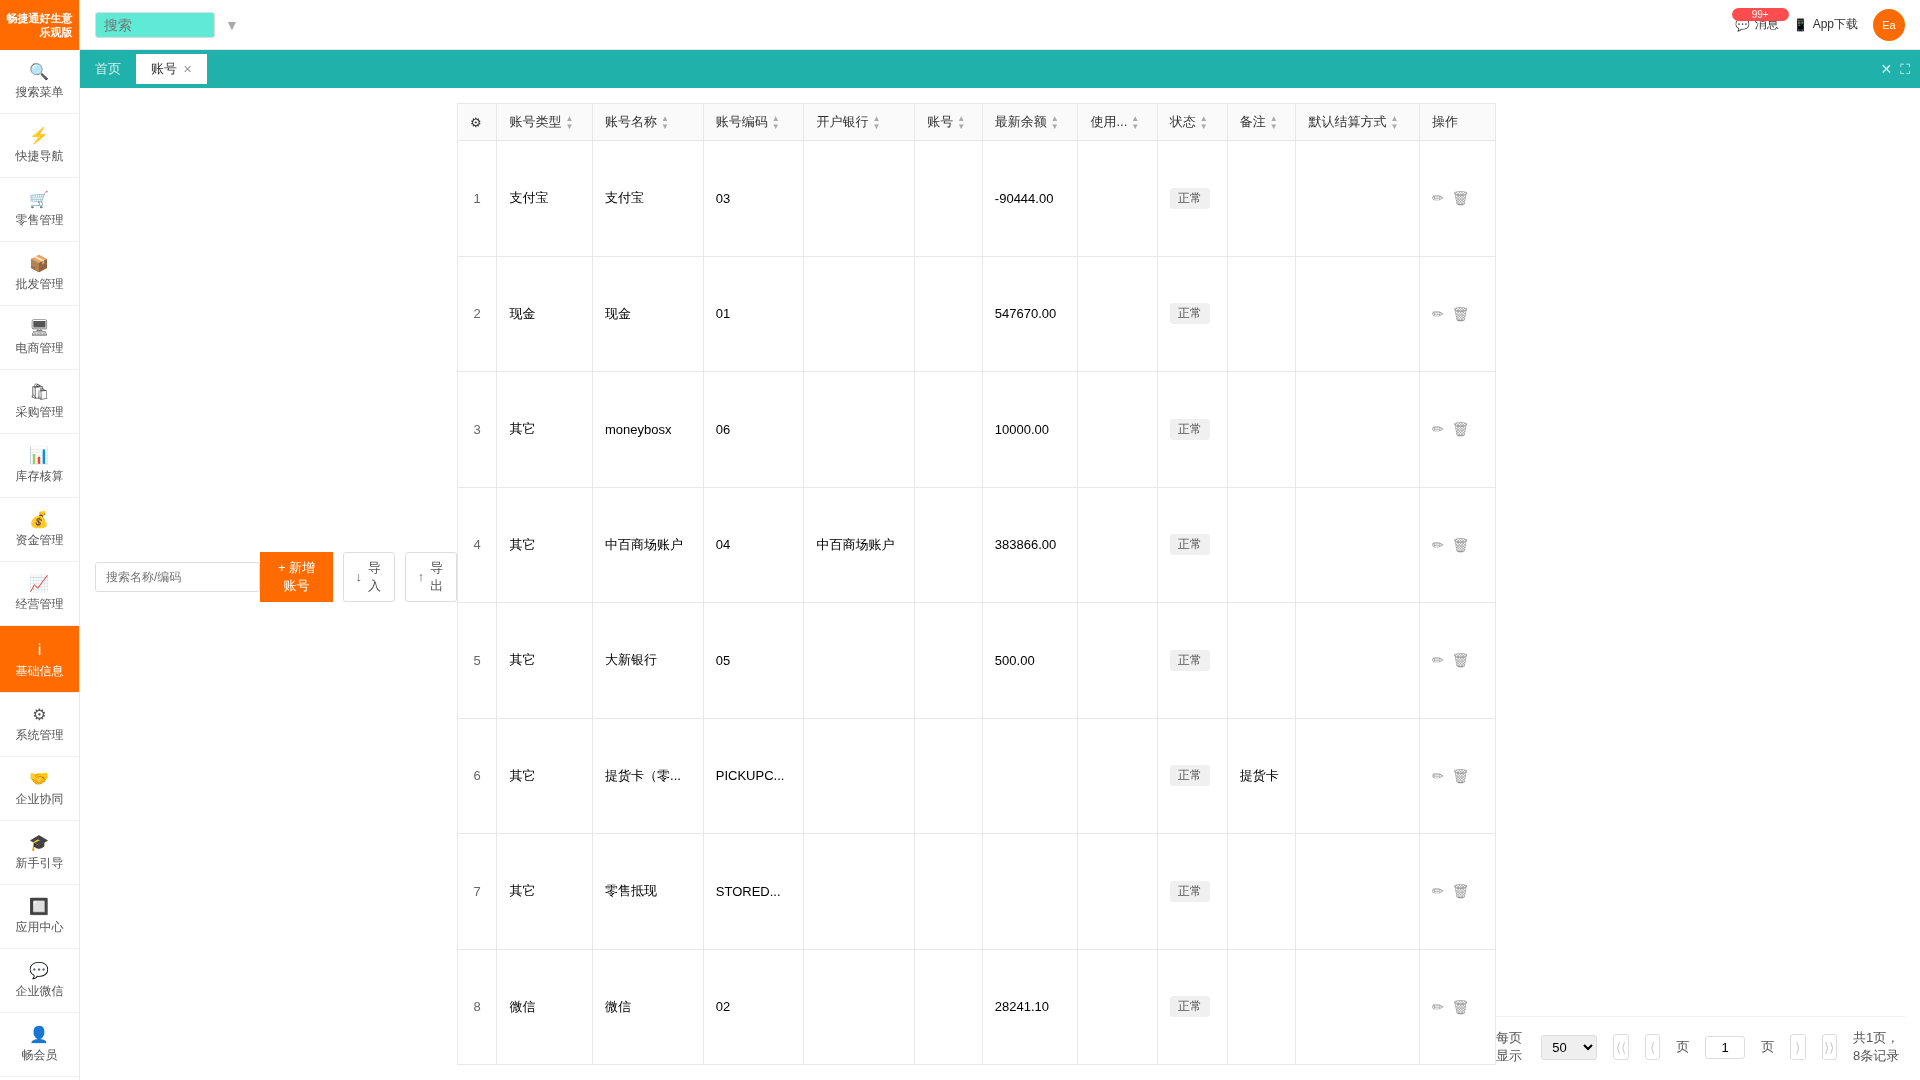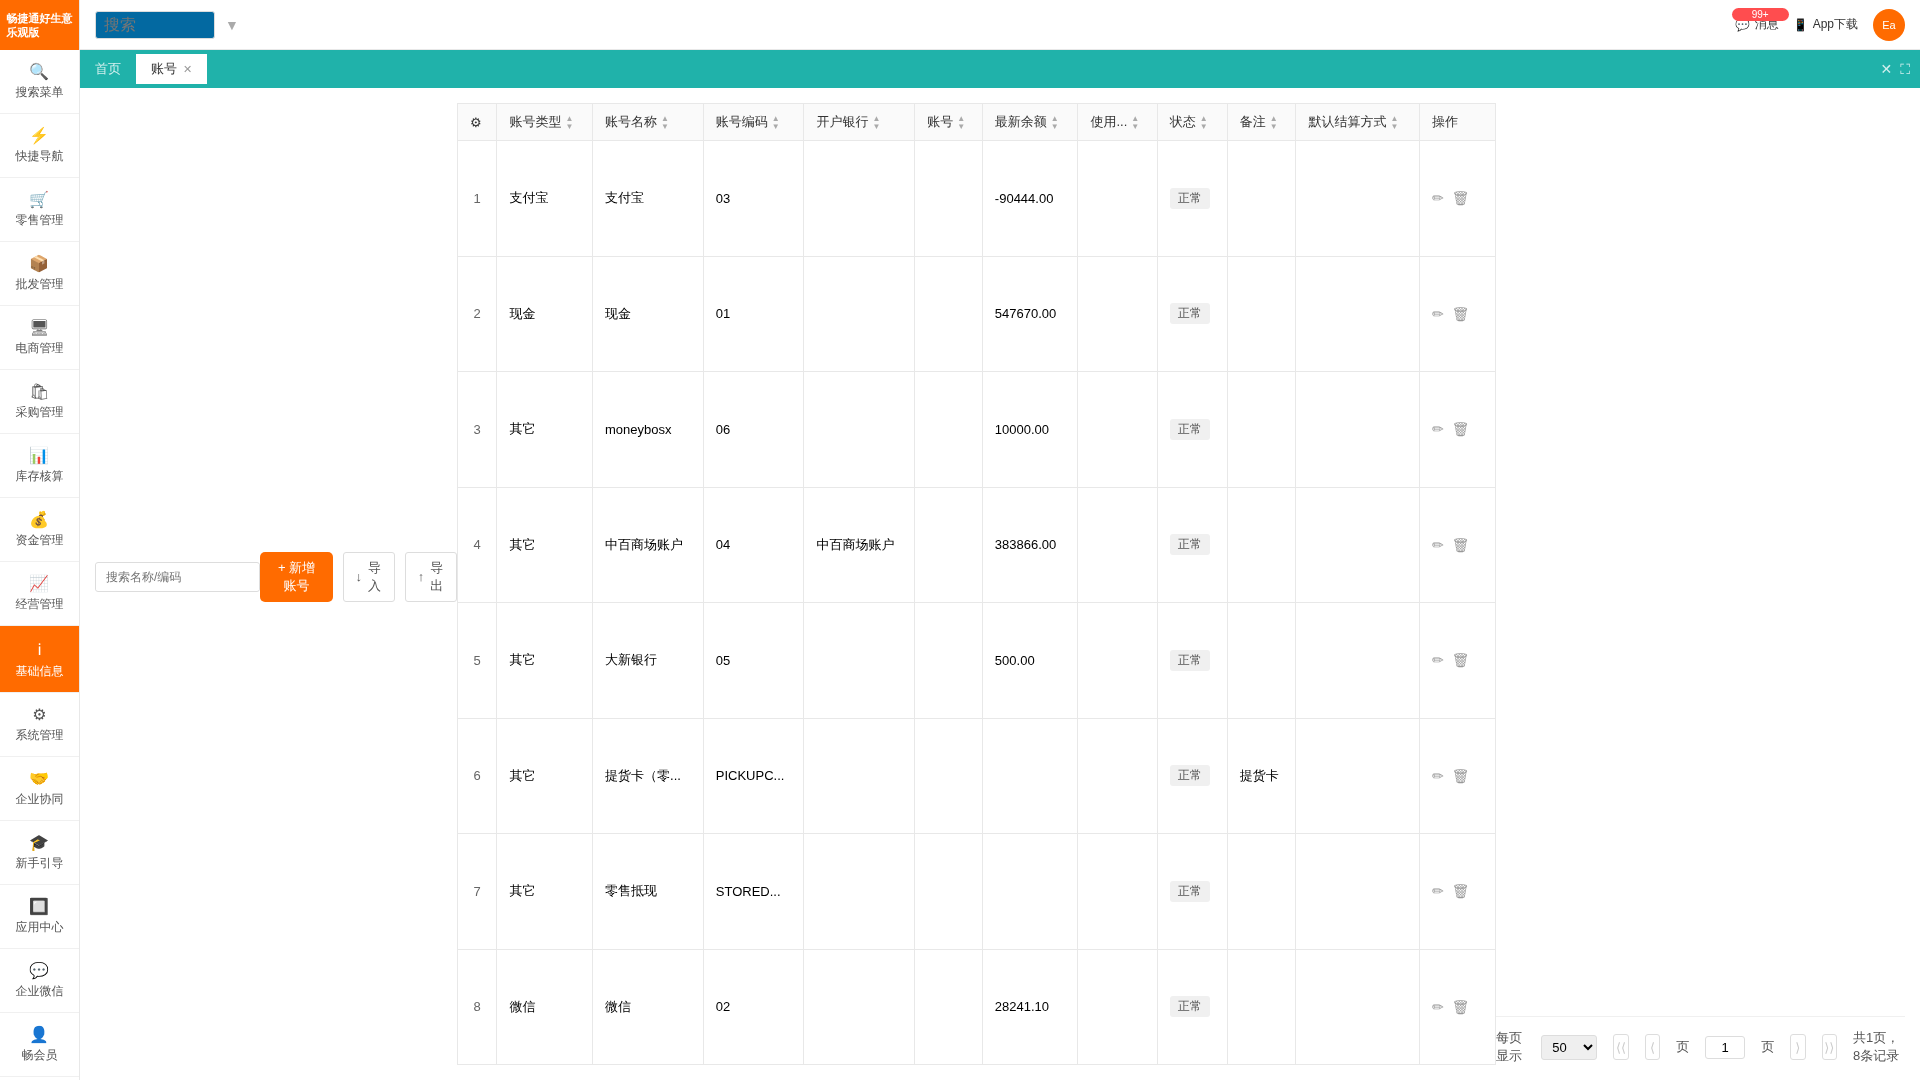--- a/index.html
+++ b/index.html
@@ -18,21 +18,21 @@
       height: 50px;
       background: #ff6b00;
       display: flex;
       align-items: center;
       justify-content: center;
       color: #fff;
       font-size: 11px;
       font-weight: bold;
       flex-shrink: 0;
     }
-    .sidebar-logo-text { text-align: left; line-height: 1.3; }
+    .sidebar-logo-text { text-align: right; line-height: 1.3; }
     .sidebar-item {
       padding: 12px 5px;
       text-align: center;
       font-size: 12px;
       color: #555;
       cursor: pointer;
       border-bottom: 1px solid #f0f0f0;
     }
     .sidebar-item.active { background: #ff6b00; color: #fff; }
     .sidebar-item .icon { font-size: 16px; margin-bottom: 3px; display: block; }
@@ -56,23 +56,23 @@
     }
     .top-bar-left {
       display: flex;
       align-items: center;
       gap: 10px;
     }
     .top-search {
       border: 1px solid #ddd;
       border-radius: 3px;
       padding: 4px 8px;
-      font-size: 16px;
+      font-size: 14px;
       width: 120px;
-      background: #0369a1;
+      background: #5eead4;
     }
     .top-bar-right {
       display: flex;
       align-items: center;
       gap: 15px;
     }
     .msg-btn {
       display: flex;
       align-items: center;
       gap: 4px;
@@ -196,21 +196,21 @@
     }
     .toolbar-right {
       display: flex;
       align-items: center;
       gap: 10px;
     }
     .btn-add {
       background: #ff6b00;
       color: #fff;
       border: none;
-      border-radius: 5px;
+      border-radius: 0;
       padding: 7px 14px;
       font-size: 13px;
       cursor: pointer;
       display: flex;
       align-items: center;
       gap: 5px;
     }
     .btn-outline {
       background: #fff;
       color: #555;

